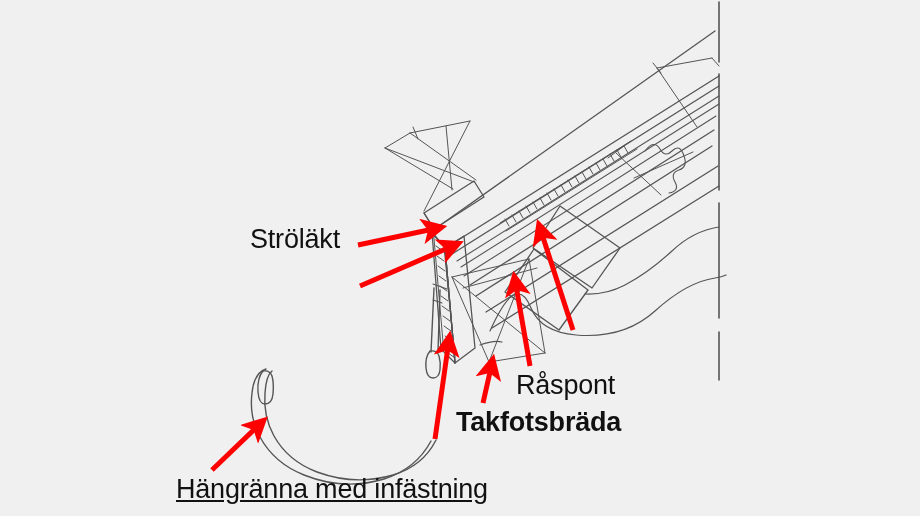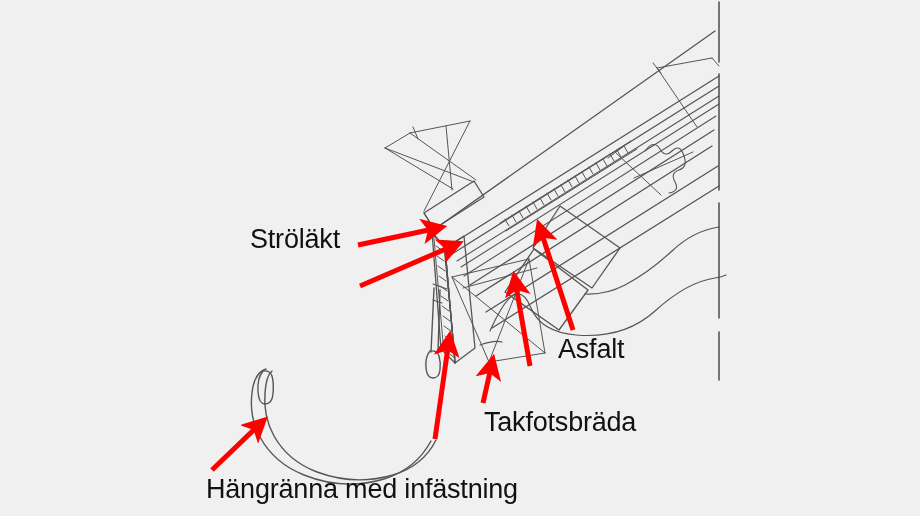--- a/index.html
+++ b/index.html
@@ -198,17 +198,17 @@
         <line x1="360" y1="286" x2="455" y2="245"></line>
         <line x1="573" y1="330" x2="540" y2="228"></line>
         <line x1="530" y1="366" x2="515" y2="280"></line>
         <line x1="483" y1="403" x2="492" y2="363"></line>
         <line x1="435" y1="439" x2="449" y2="340"></line>
         <line x1="212" y1="470" x2="261" y2="423"></line>
       </g>
   </svg>
 
   <div class="callout-label" style="left: 250px; top: 224px;">Ströläkt</div>
-  <div class="callout-label" style="left: 558px; top: 334px;">Asfalt</div>
-  <div class="callout-label" style="left: 484px; top: 407px;">Takfotsbräda</div>
-  <div class="callout-label" style="left: 206px; top: 474px;">Hängränna med infästning</div>
+  <div class="callout-label" style="left: 516px; top: 370px;">Råspont</div>
+  <div class="callout-label" style="left: 456px; top: 407px; font-weight: bold;">Takfotsbräda</div>
+  <div class="callout-label" style="left: 176px; top: 474px; text-decoration: underline;">Hängränna med infästning</div>
 
 </div>
 
 </body></html>

